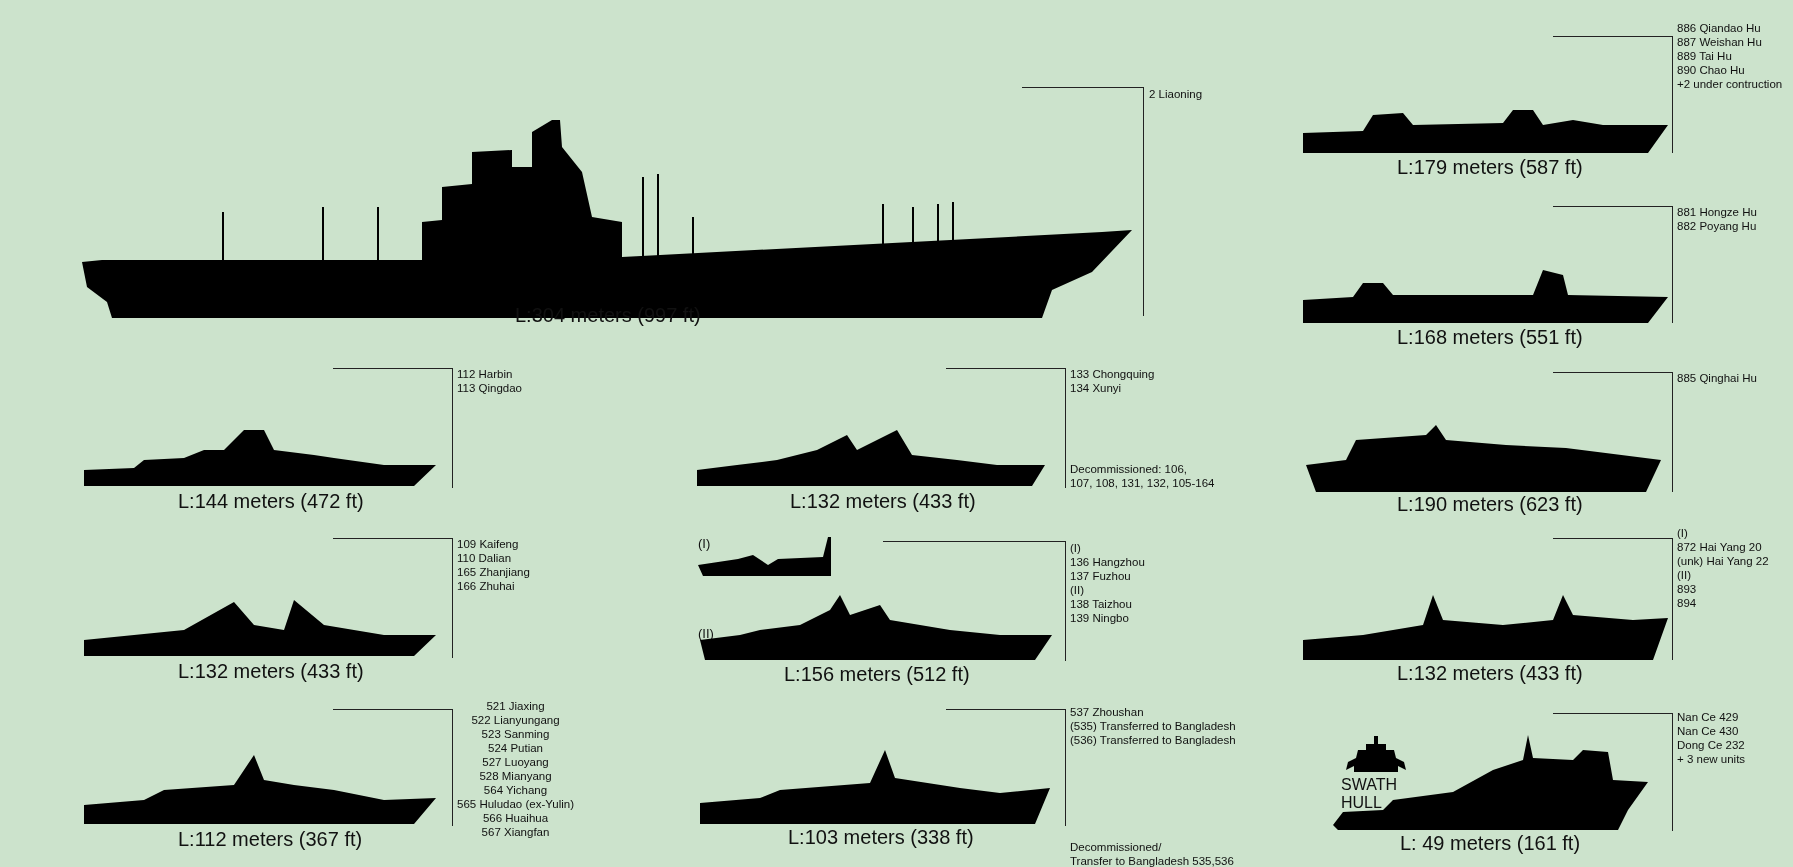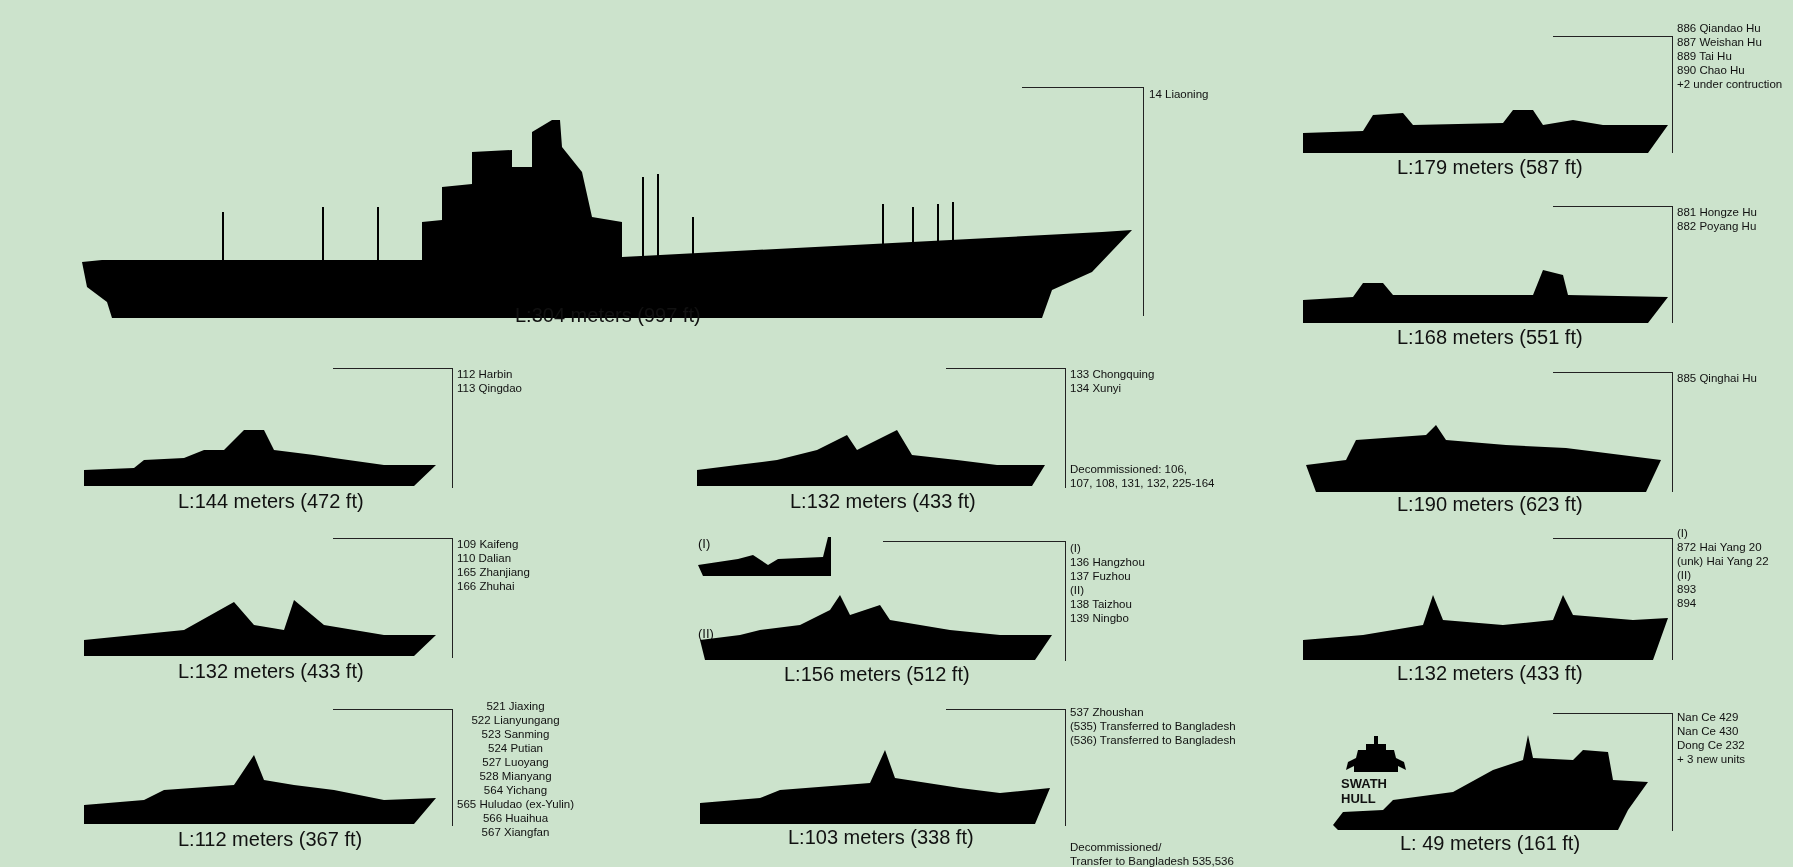--- a/index.html
+++ b/index.html
@@ -13,30 +13,30 @@
     position:absolute; border-top:1.5px solid #222; border-right:1.5px solid #222;
     box-sizing:border-box;
   }
   .units { position:absolute; font-size:11.5px; line-height:14px; white-space:nowrap; }
   .units div { white-space:nowrap; }
   .len { position:absolute; font-size:20px; white-space:nowrap; text-align:center; }
   .ship { position:absolute; }
   .ship svg { display:block; width:100%; height:100%; }
   .note { position:absolute; font-size:11.5px; line-height:14px; white-space:nowrap; }
   .tag { position:absolute; font-size:13px; }
-  .swath { position:absolute; font-size:13px; color:#111;font-weight:bold; }
+  .swath { position:absolute; font-size:16px; color:#111; }
 </style>
 </head>
 <body>
 
 <div class="card">
   <div class="box" style="left:1022px;top:87px;width:122px;height:229px;"></div>
 
   <div class="units" style="left:1149px;top:87px;">
-      <div>14 Liaoning</div>
+      <div>2 Liaoning</div>
     </div>
   <div class="ship" style="left:82px;top:112px;width:1050px;height:206px;">
     <svg viewBox="0 0 1050 206" preserveAspectRatio="none">
         <path d="M0 150 L20 148 L340 148 L340 110 L360 108 L360 75 L390 72 L390 40 L430 38 L430 55 L450 55 L450 20 L470 8 L478 8 L480 35 L500 60 L510 105 L540 110 L540 145 L1020 120 L1050 118 L1010 160 L970 178 L960 206 L30 206 L25 190 L5 175 Z" fill="#000"></path>
     <rect x="140" y="100" width="2" height="48" fill="#000"></rect>
         <rect x="240" y="95" width="2" height="53" fill="#000"></rect>
         <rect x="295" y="95" width="2" height="53" fill="#000"></rect>
         <rect x="560" y="65" width="2" height="83" fill="#000"></rect>
         <rect x="575" y="62" width="2" height="86" fill="#000"></rect>
         <rect x="610" y="105" width="2" height="43" fill="#000"></rect>
@@ -66,21 +66,21 @@
 
 <div class="card">
   <div class="box" style="left:946px;top:368px;width:120px;height:120px;"></div>
 
   <div class="units" style="left:1070px;top:367px;">
       <div>133 Chongquing</div>
       <div>134 Xunyi</div>
     </div>
   <div class="note" style="left:1070px;top:462px;">
       <div>Decommissioned: 106,</div>
-      <div>107, 108, 131, 132, 225-164</div>
+      <div>107, 108, 131, 132, 105-164</div>
     </div>
   <div class="ship" style="left:697px;top:420px;width:348px;height:66px;">
       <svg viewBox="0 0 348 66" preserveAspectRatio="none">
         <path d="M0 50 L40 45 L80 40 L120 30 L150 15 L160 30 L200 10 L215 35 L260 40 L300 45 L348 45 L335 66 L0 66 Z" fill="#000"></path>
       </svg>
     </div>
   <div class="len" style="left:790px;top:490px;">L:132 meters (433 ft)</div>
 </div>
 
 <div class="card">

